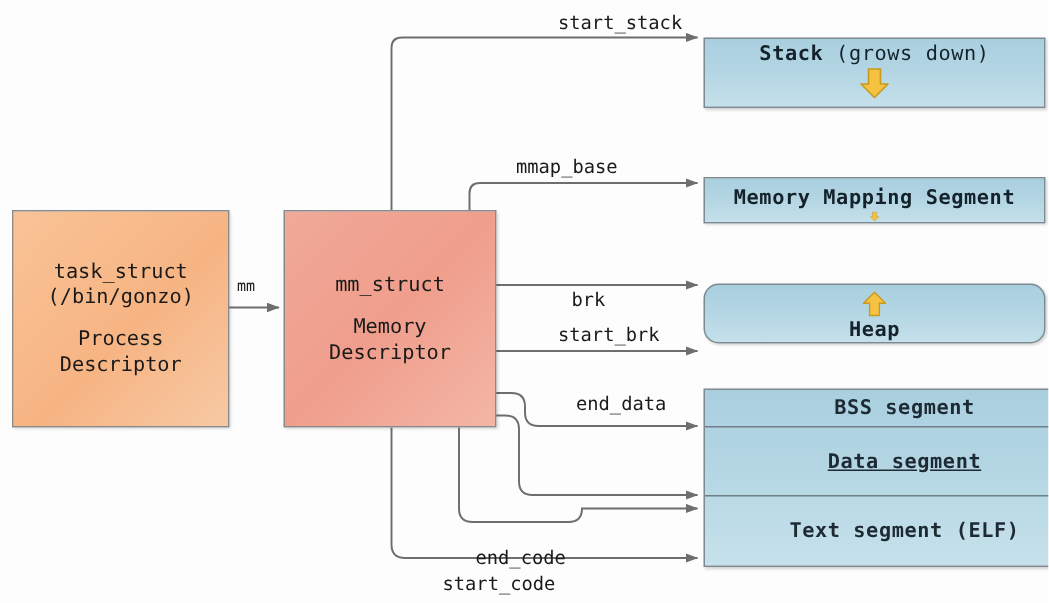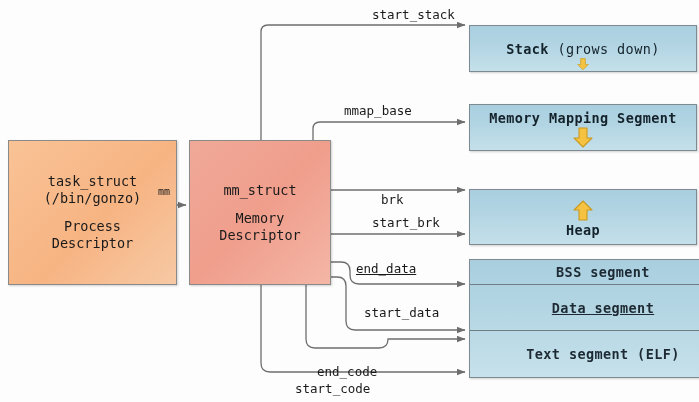--- a/index.html
+++ b/index.html
@@ -123,66 +123,65 @@
       <path d="M330,262 L341,262 Q350,262 350,271 L350,275 Q350,284 359,284 L465,284" marker-end="url(#ah)"></path>
 
       <path d="M330,277 L337,277 Q346,277 346,286 L346,321 Q346,330 355,330 L465,330" marker-end="url(#ah)"></path>
 
       <path d="M306,285 L306,339 Q306,348 315,348 L379,348 Q388,348 388,339 L465,339" marker-end="url(#ah)"></path>
 
       <path d="M261,285 L261,363 Q261,372 270,372 L465,372" marker-end="url(#ah)"></path>
     </g>
   </svg>
 
-  <div class="box proc-box" style="left:8px; top:140px; width:169px; height:145px;">
+  <div class="box proc-box" style="left:8px; top:140px; width:145px; height:145px;">
     <div class="code-line">task_struct</div>
     <div class="code-line">(/bin/gonzo)</div>
     <div class="code-line gap"></div>
     <div class="code-line">Process</div>
     <div class="code-line">Descriptor</div>
   </div>
 
   <div class="mm-label" style="left:158px; top:186px;">mm</div>
 
   <div class="box mm-box" style="left:189px; top:140px; width:142px; height:145px;">
     <div class="code-line">mm_struct</div>
     <div class="code-line gap"></div>
     <div class="code-line">Memory</div>
     <div class="code-line">Descriptor</div>
   </div>
 
-  <div class="box mem-box" style="left:469px; top:25px; width:228px; height:47px; justify-content:flex-start; padding-top:15px;">
+  <div class="box mem-box" style="left:469px; top:25px; width:228px; height:47px; justify-content:flex-start; padding-top:2px;">
     <div class="mem-label"><span>Stack</span><span class="regular"> (grows down)</span></div>
     <svg width="22" height="22" style="margin-top:1px;" viewBox="0 0 22 22">
       <path d="M7,1 L15,1 L15,11 L20,11 L11,20 L2,11 L7,11 Z" fill="#f5c242" stroke="#c99a1e" stroke-width="1.1" stroke-linejoin="round"></path>
     </svg>
   </div>
 
-  <div class="box mem-box" style="left:469px; top:104px; width:228px; height:47px; justify-content:flex-start; padding-top:5px;">
+  <div class="box mem-box" style="left:469px; top:118px; width:228px; height:31px; justify-content:flex-start; padding-top:5px;">
     <div class="mem-label"><span>Memory Mapping Segment</span><span class="regular"></span></div>
     <svg width="22" height="22" style="margin-top:1px;" viewBox="0 0 22 22">
       <path d="M7,1 L15,1 L15,11 L20,11 L11,20 L2,11 L7,11 Z" fill="#f5c242" stroke="#c99a1e" stroke-width="1.1" stroke-linejoin="round"></path>
     </svg>
   </div>
 
-  <div class="box mem-box" style="left:469px; top:189px; width:228px; height:56px; justify-content:center; padding-top:4px;">
+  <div class="box mem-box" style="left:469px; top:189px; width:228px; height:40px; justify-content:center; padding-top:4px;border-radius:10px;">
     <svg width="22" height="22" viewBox="0 0 22 22">
       <path d="M11,1 L20,10 L15,10 L15,20 L7,20 L7,10 L2,10 Z" fill="#f5c242" stroke="#c99a1e" stroke-width="1.1" stroke-linejoin="round"></path>
     </svg>
     <div class="mem-label"><span>Heap</span></div>
   </div>
 
   <div class="seg-stack" style="left:469px; top:259px; width:268px; height:119px;">
     <div class="seg-row seg-div" style="height:25px;">BSS segment</div>
     <div class="seg-row seg-div" style="height:46px;text-decoration:underline;">Data segment</div>
     <div class="seg-row" style="height:46px;">Text segment (ELF)</div>
   </div>
 
   <div class="wire-label" style="left:356px; top:7px;margin-left:16px;">start_stack</div>
   <div class="wire-label" style="left:344px; top:103px;">mmap_base</div>
   <div class="wire-label" style="left:381px; top:172px;margin-top:20px;">brk</div>
   <div class="wire-label" style="left:372px; top:215px;">start_brk</div>
-  <div class="wire-label" style="left:356px; top:261px;text-decoration:underline;">end_data</div>
-  <div class="wire-label" style="left:364px; top:305px;">start_data</div>
+  <div class="wire-label" style="left:384px; top:261px;">end_data</div>
   <div class="wire-label" style="left:317px; top:364px;">end_code</div>
   <div class="wire-label" style="left:295px; top:381px;">start_code</div>
 
 </div>
 
 </body></html>

